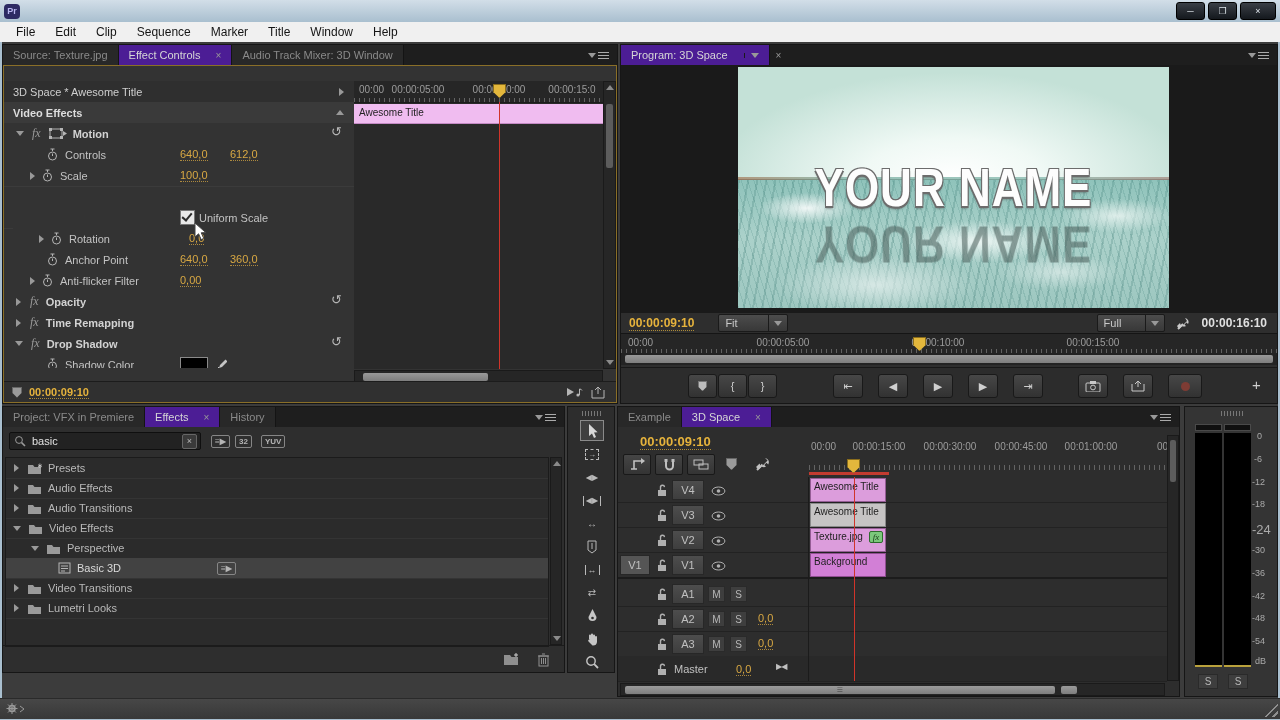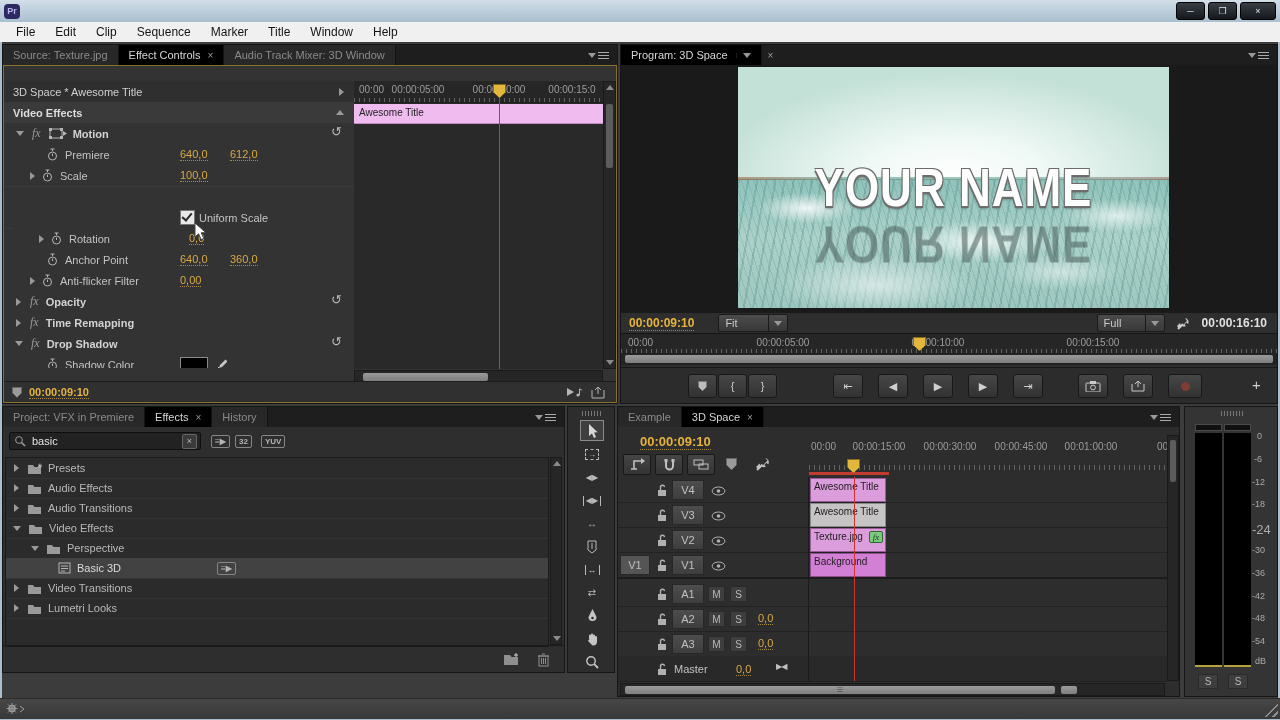--- a/index.html
+++ b/index.html
@@ -14,21 +14,21 @@
   .winbtns{margin-left:auto;display:flex;margin-right:4px;}
   .win-btn{width:27px;height:16px;background:linear-gradient(#3a3f46,#14181d);border:1px solid #000;
            border-radius:3px;color:#dfe6ec;font-size:9px;display:flex;align-items:center;justify-content:center;margin-left:3px;}
   .frame-edge{background:#a9bfcf;}
   .menubar{left:0;top:22px;right:0;height:20px;background:#f0f0f0;color:#141414;display:flex;align-items:center;padding-left:6px;font-size:12px;}
   .menu-item{padding:0 10px;}
   
   .panel{position:absolute;background:#2e2e2e;border:1px solid #161616;box-sizing:border-box;}
   .tabs{position:absolute;left:0;top:0;right:0;height:20px;background:#1e1e1e;display:flex;align-items:stretch;overflow:hidden;}
   .tab{display:flex;align-items:center;padding:0 10px;background:#282828;color:#8a8a8a;border-right:1px solid #141414;white-space:nowrap;}
-  .tab.active{background:#000000;color:#d6d6d6;}
+  .tab.active{background:#4c1d95;color:#d6d6d6;gap:8px;}
   .tab .x{margin-left:7px;color:#9a9a9a;font-size:10px;}
   .panelmenu{margin-left:auto;display:flex;align-items:center;gap:2px;padding:0 8px;}
   .hamb{width:11px;height:7px;background:repeating-linear-gradient(#aaa 0 1px,transparent 1px 3px);}
   
   .tri-r{width:0;height:0;border-left:5px solid #999;border-top:4px solid transparent;border-bottom:4px solid transparent;}
   .tri-d{width:0;height:0;border-top:5px solid #999;border-left:4px solid transparent;border-right:4px solid transparent;}
   .tri-u{width:0;height:0;border-bottom:5px solid #999;border-left:4px solid transparent;border-right:4px solid transparent;}
   .fxtag{font-style:italic;color:#9a9a9a;font-family:"Liberation Serif",serif;font-size:12px;}
   .hotval{color:#d8a843;border-bottom:1px dotted rgba(216,168,67,.75);}
   .tc{color:#e6b33c;font-weight:bold;border-bottom:1px dotted rgba(230,179,60,.7);}
@@ -164,21 +164,21 @@
           <span class="reset">↺</span>
         </div>
 
         <div class="ecrow" style="top:42px;">
           <svg width="11" height="13" style="margin-left:43px;">
               <line x1="3.5" y1="1" x2="7.5" y2="1" stroke="#b5b5b5"></line>
               <line x1="5.5" y1="1" x2="5.5" y2="3" stroke="#b5b5b5"></line>
               <circle cx="5.5" cy="8" r="4" fill="none" stroke="#b5b5b5"></circle>
               <line x1="5.5" y1="8" x2="5.5" y2="5.5" stroke="#b5b5b5"></line>
             </svg>
-          <span style="margin-left:7px;">Premiere</span>
+          <span style="margin-left:7px;">Controls</span>
           <span class="hotval a" style="left:176px;">640,0</span>
           <span class="hotval a" style="left:226px;">612,0</span>
         </div>
 
         <div class="ecrow" style="top:63px;">
           <span class="tri-r" style="margin-left:26px;"></span>
           <svg width="11" height="13" style="margin-left:7px;">
               <line x1="3.5" y1="1" x2="7.5" y2="1" stroke="#b5b5b5"></line>
               <line x1="5.5" y1="1" x2="5.5" y2="3" stroke="#b5b5b5"></line>
               <circle cx="5.5" cy="8" r="4" fill="none" stroke="#b5b5b5"></circle>

